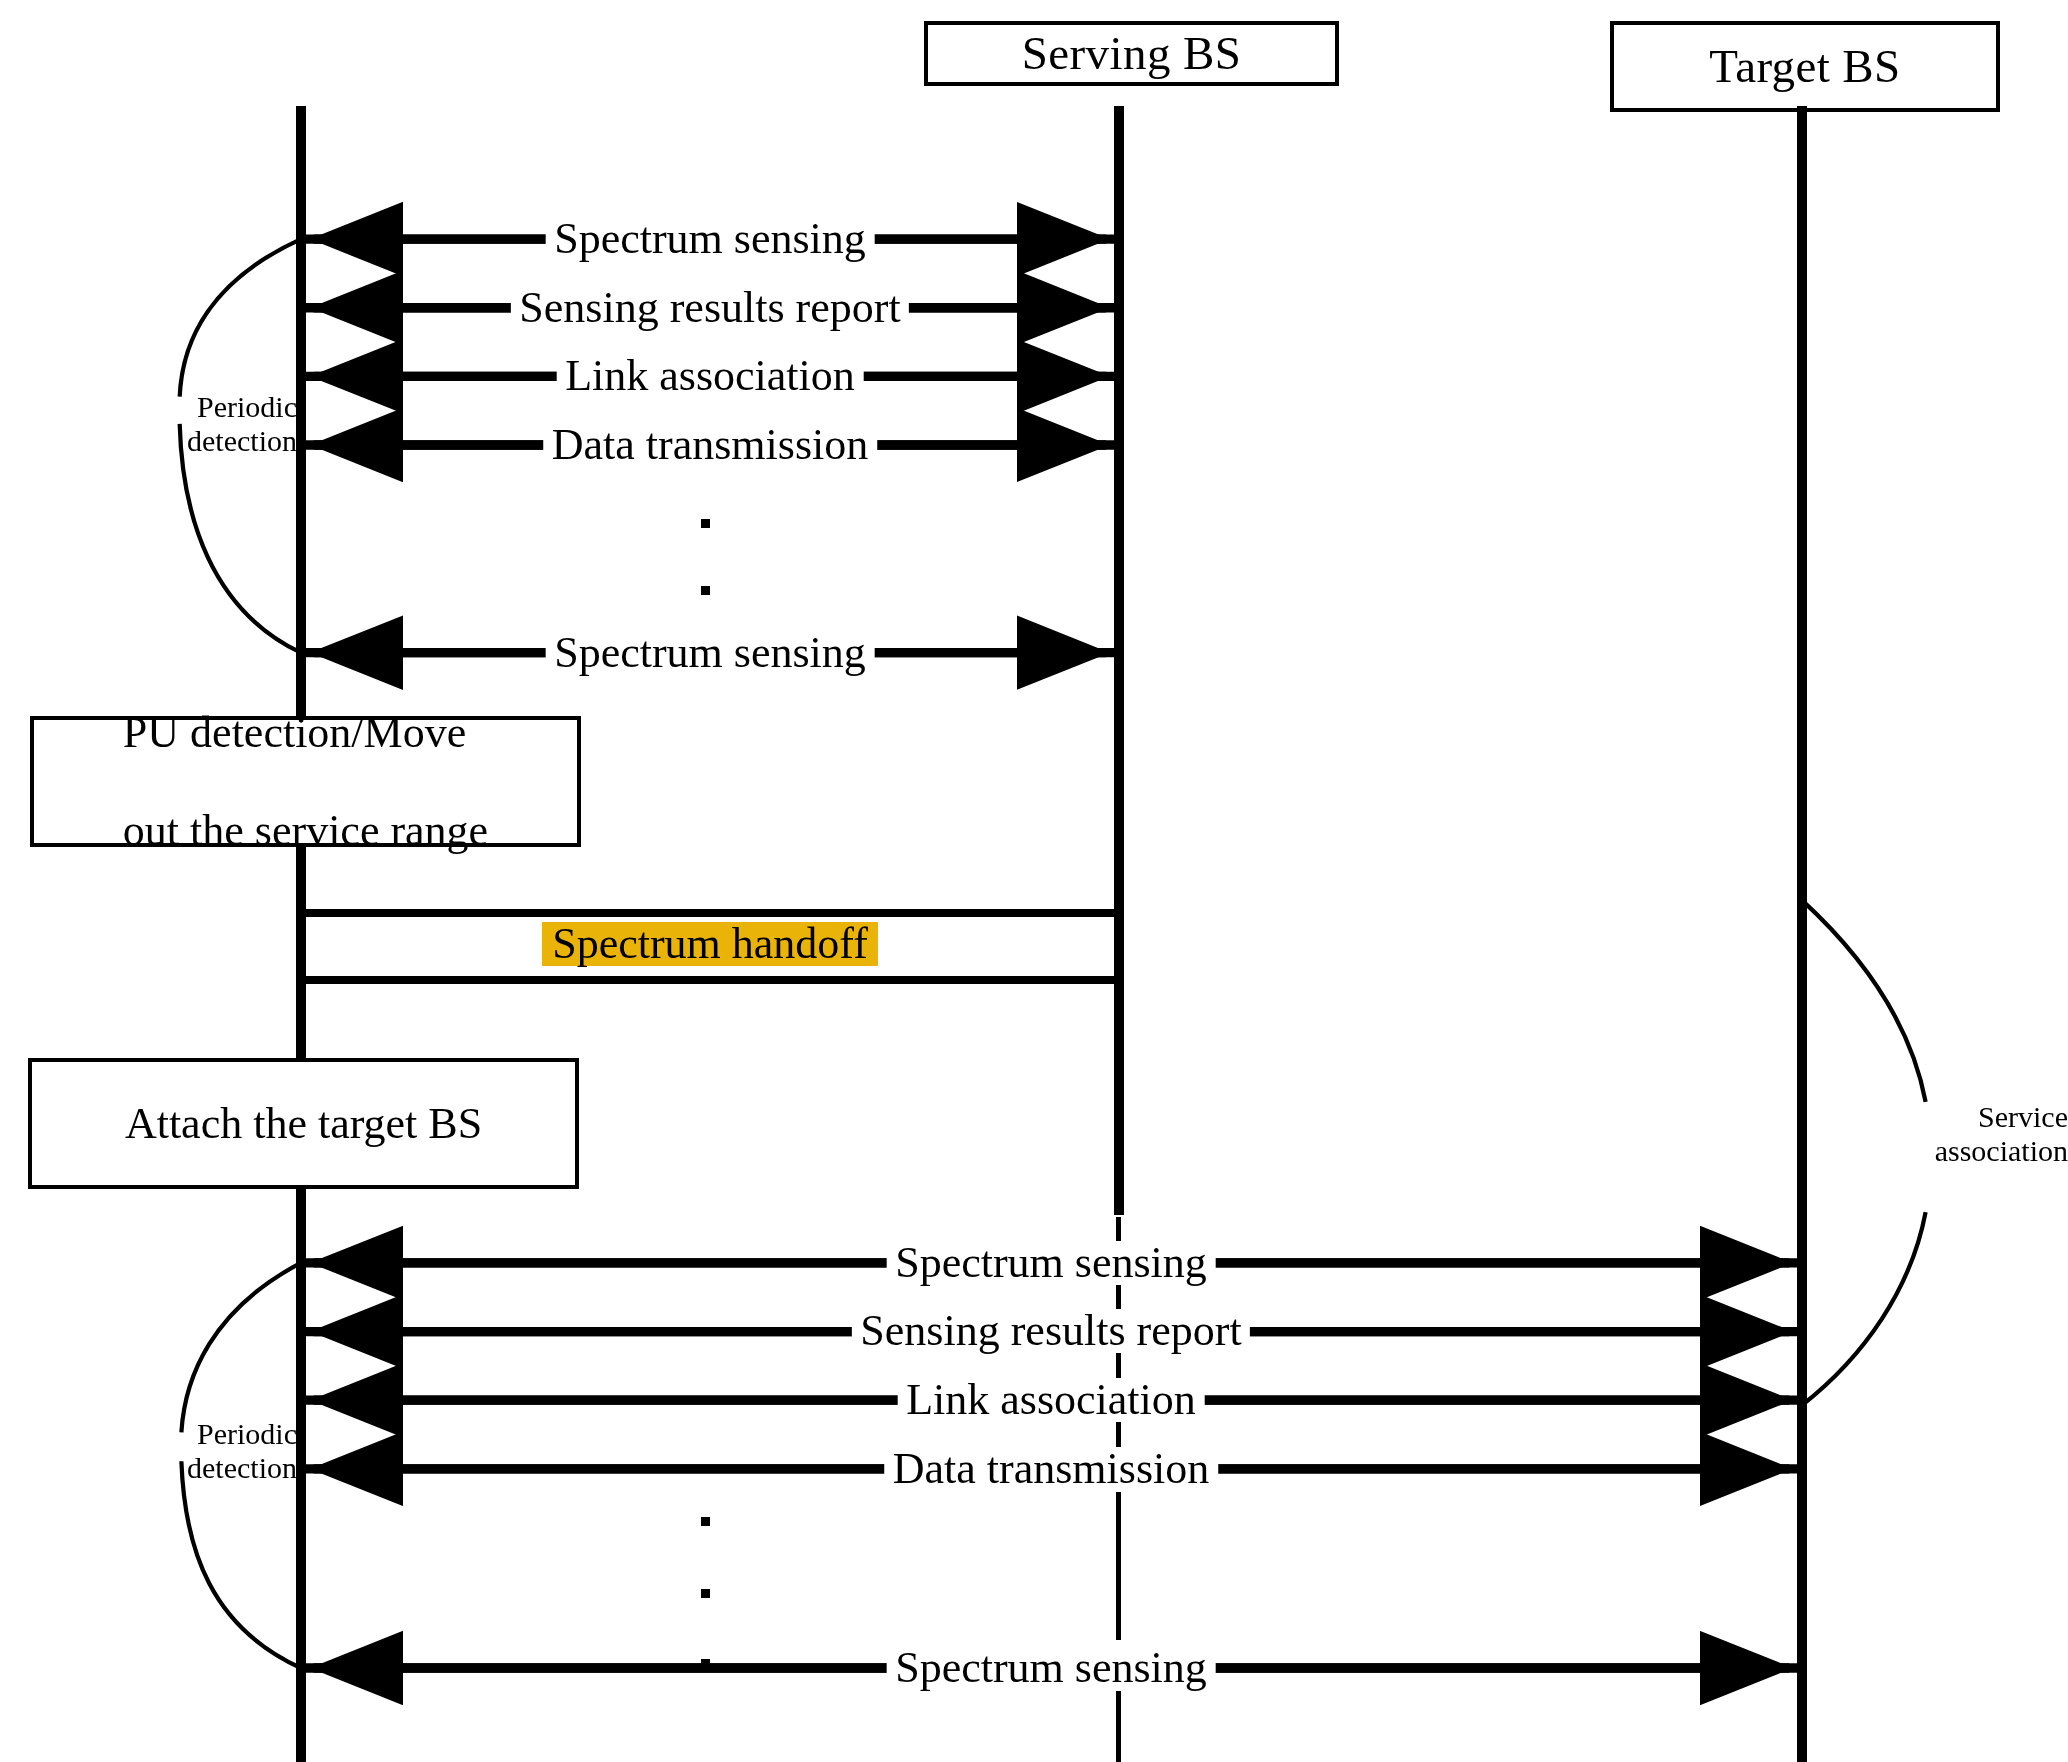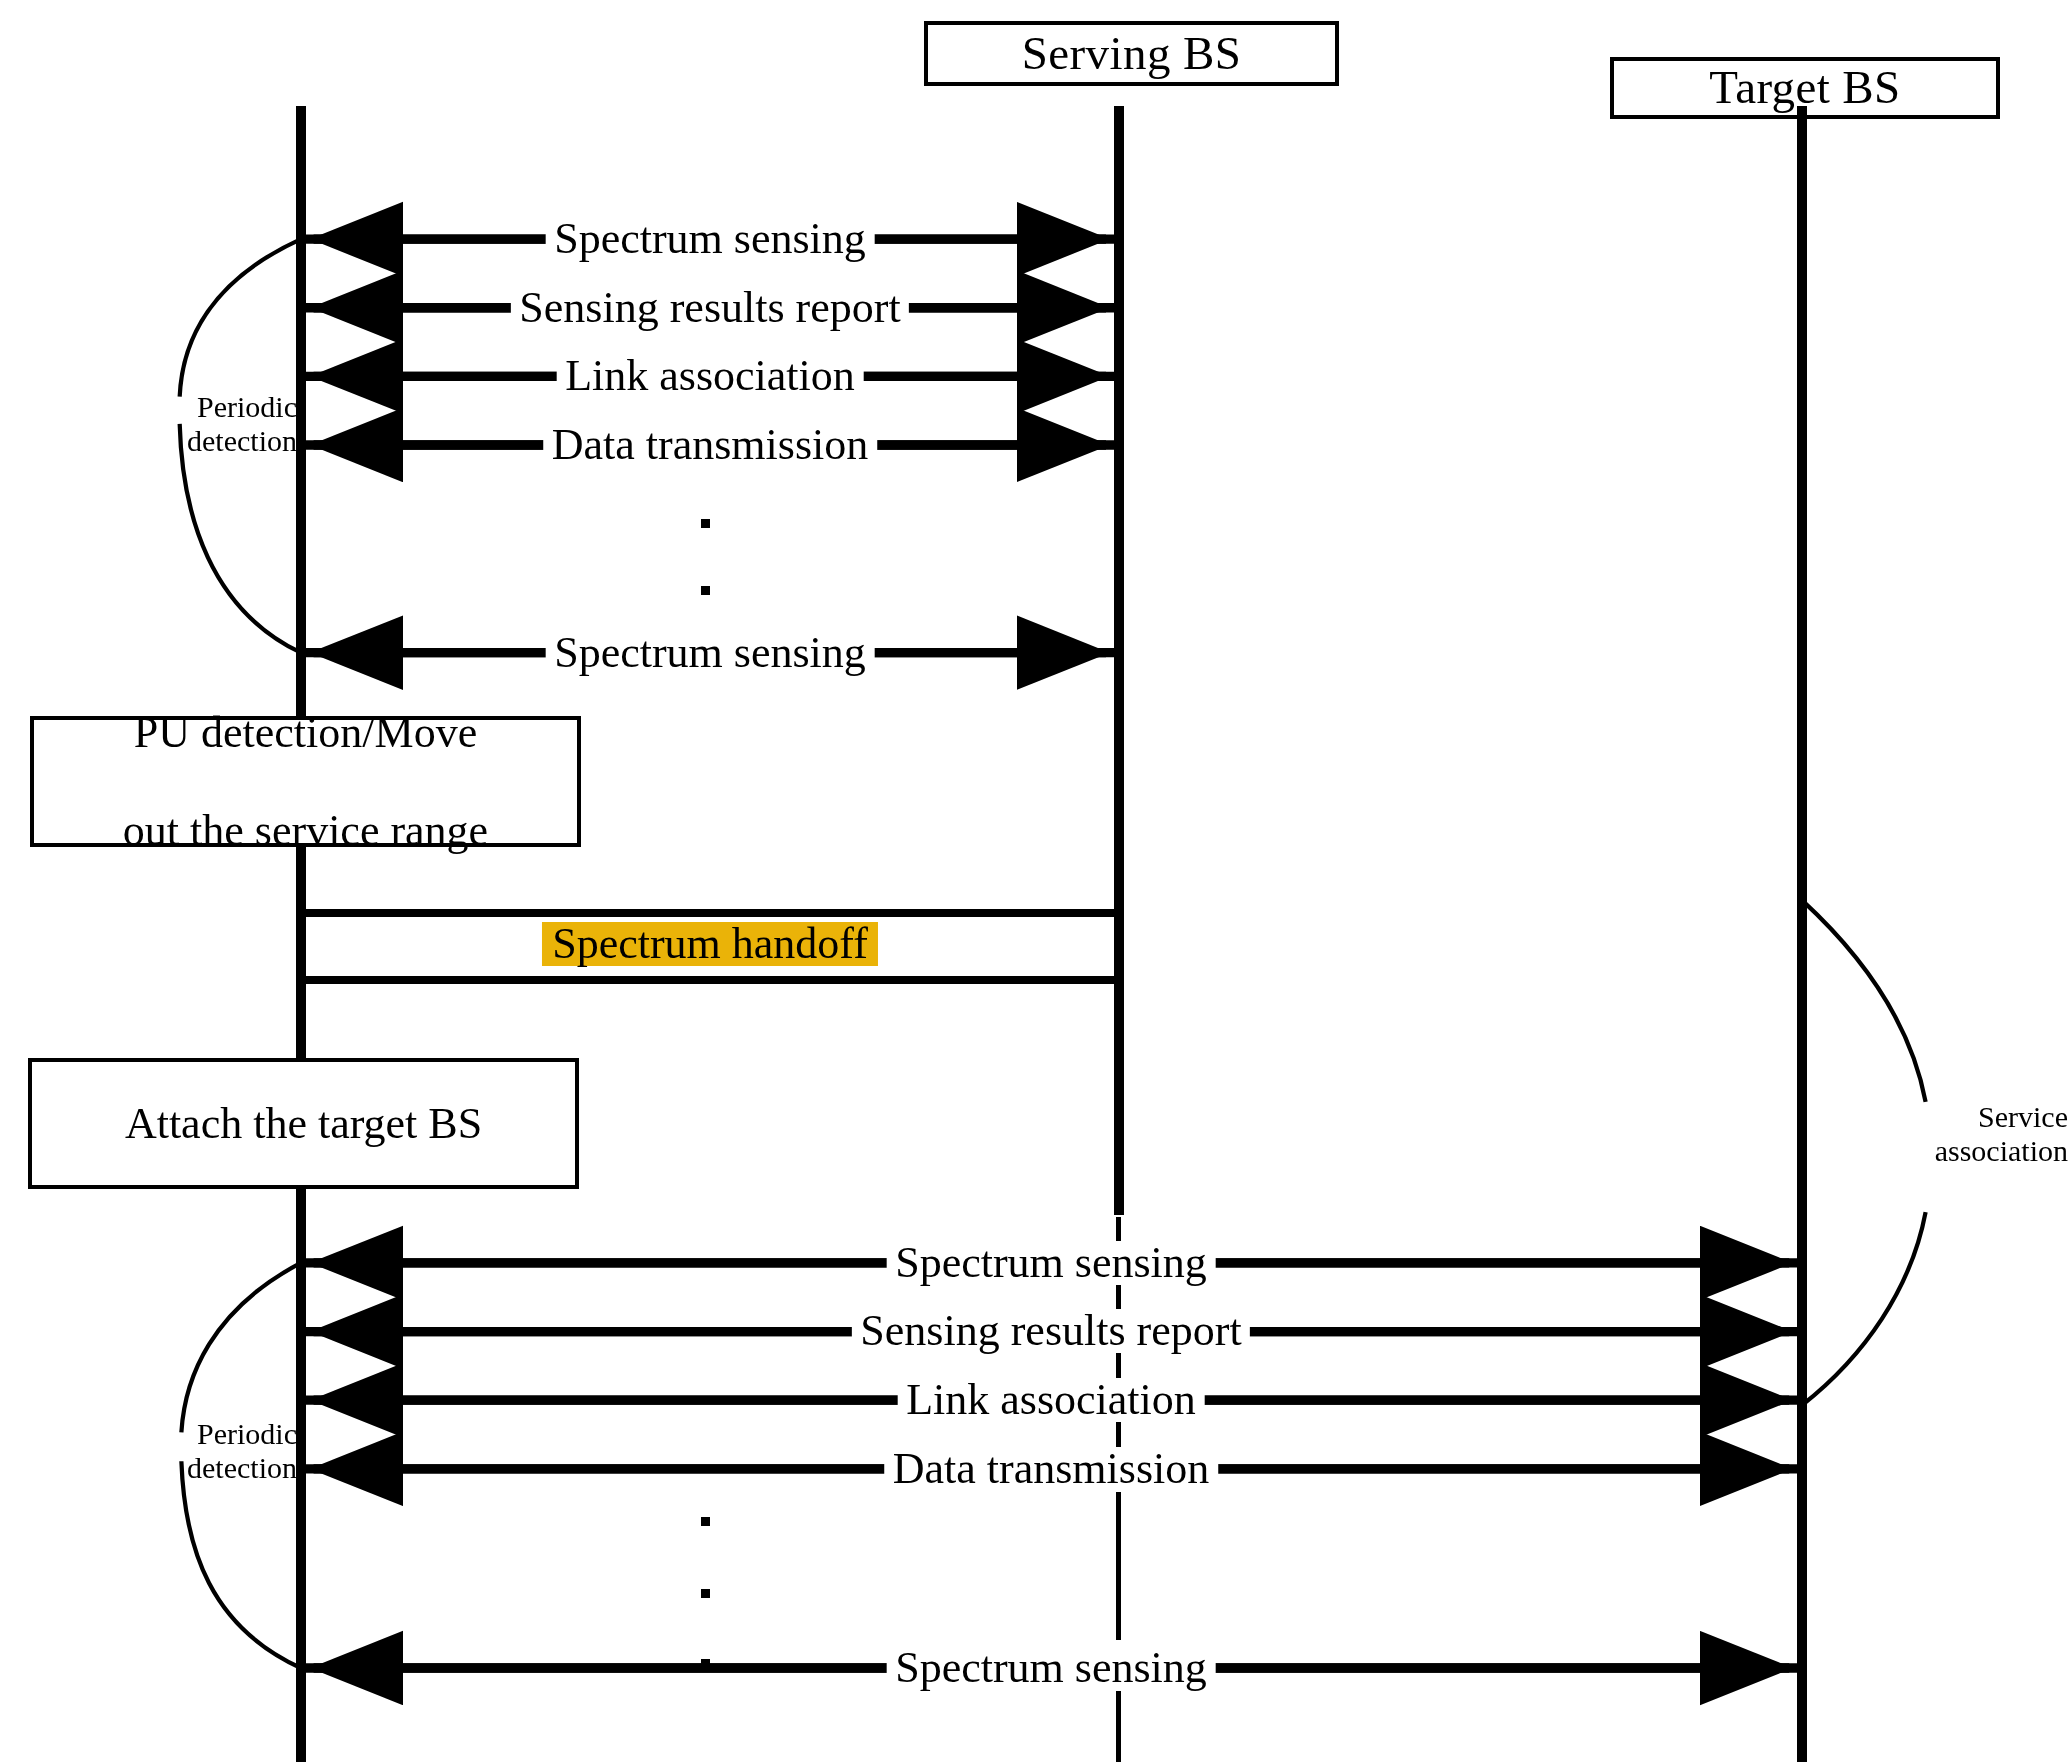--- a/index.html
+++ b/index.html
@@ -32,21 +32,20 @@
     letter-spacing: 0.4px;
   }
   .note-box {
     position: absolute;
     border: 4.2px solid #000;
     background: #fff;
     display: flex;
     align-items: center;
     justify-content: center;
     box-sizing: border-box;
-    text-align: center;
     z-index: 6;
   }
   .note-box span {
     font-size: 44px;
     line-height: 1.12;
     display: block;
     padding: 0 8.5px;
   }
   .lifeline {
     position: absolute;
@@ -168,21 +167,21 @@
   <div class="lifeline" style="left:1116px; top:1492px; width:5.1px; height:148px;"></div>
   <div class="lifeline" style="left:1116px; top:1691px; width:5.1px; height:72px;"></div>
 
   <div class="lifeline" style="left:1797px; top:106px; width:10.2px; height:1657px;"></div>
 
 
   <div class="lane-box" style="left:924px; top:21px; width:415px; height:65px;">
     <span>Serving BS</span>
   </div>
 
-  <div class="lane-box" style="left:1610px; top:21px; width:390px; height:62px;margin-top:36px;">
+  <div class="lane-box" style="left:1610px; top:21px; width:390px; height:91px;">
     <span>Target BS</span>
   </div>
 
   <div class="msg-label" style="left:710px; top:239px;">Spectrum sensing</div>
   <div class="msg-label" style="left:710px; top:308px;">Sensing results report</div>
   <div class="msg-label" style="left:710px; top:376px;">Link association</div>
   <div class="msg-label" style="left:710px; top:445px;">Data transmission</div>
   <div class="msg-label" style="left:710px; top:653px;">Spectrum sensing</div>
 
   <div class="dot" style="left:701px; top:519px;"></div>

